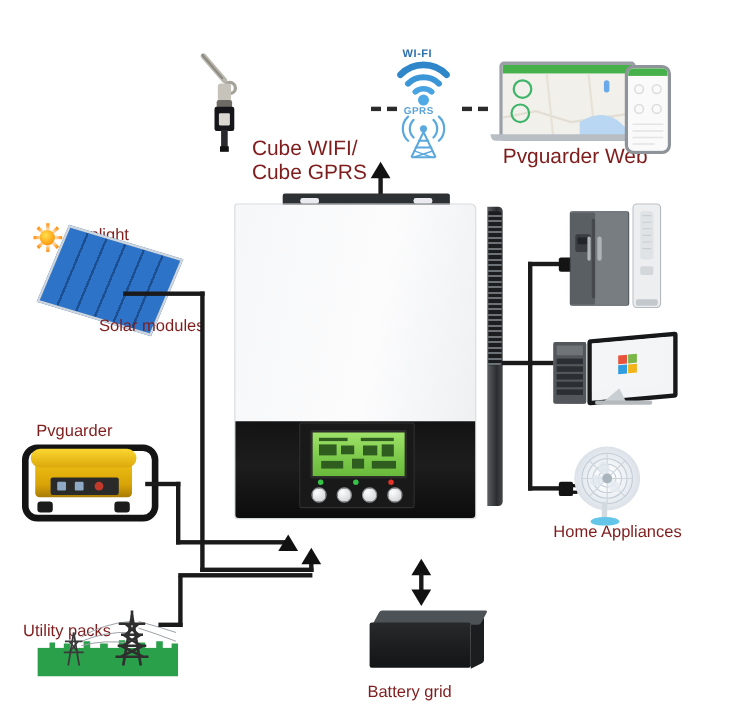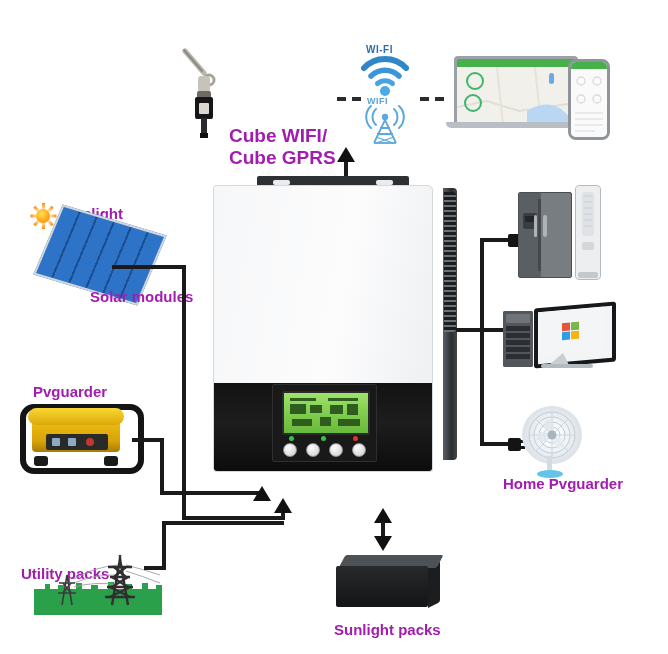--- a/index.html
+++ b/index.html
@@ -1,19 +1,19 @@
 <!DOCTYPE html>
 <html><head>
 <meta charset="utf-8">
 <title>Solar Inverter System Diagram</title>
 <style>
   html,body{margin:0;padding:0;background:#ffffff;}
   body{font-family:"Liberation Sans",sans-serif;}
   #stage{position:relative;width:668px;height:654px;background:#fff;overflow:hidden;}
-  .lbl{position:absolute;color:#a21caf;white-space:pre;line-height:1.18;font-weight:bold;}
+  .lbl{position:absolute;color:#7f1d1d;white-space:pre;line-height:1.18;}
   .wire{position:absolute;background:#1a1a1a;}
   .dash{position:absolute;height:4px;background:repeating-linear-gradient(to right,#2b2b2b 0 9px,transparent 9px 15px);}
   
   #inverter{position:absolute;left:213px;top:176px;width:232px;height:296px;}
   .inv-bracket{position:absolute;left:44px;top:0;width:152px;height:13px;background:#2e3134;border-radius:2px;}
   .inv-bracket:after,.inv-bracket:before{content:"";position:absolute;top:4px;width:17px;height:5px;background:#e9ebee;border-radius:2px;}
   .inv-bracket:before{left:16px;}.inv-bracket:after{right:16px;}
   .inv-body{position:absolute;left:0;top:9px;width:218px;height:285px;background:linear-gradient(100deg,#f6f7f8 0%,#fcfcfd 55%,#eceef0 100%);border:1px solid #d6d9dc;border-radius:3px 5px 3px 3px;}
   .inv-black{position:absolute;left:0;bottom:0;width:100%;height:88px;background:linear-gradient(180deg,#131313 0%,#1d1d1d 45%,#0c0c0c 100%);border-radius:0 0 3px 3px;}
   .inv-side{position:absolute;right:-12px;top:12px;width:14px;height:272px;background:linear-gradient(90deg,#5b5f63,#2b2e31 60%,#45484b);border-radius:0 4px 4px 0;}
@@ -112,41 +112,42 @@
 
   <div id="wifi">
     <svg width="48" height="42" viewBox="0 0 48 42">
       <path d="M3 13 A29 29 0 0 1 45 13" fill="none" stroke="#2f86c9" stroke-width="6" stroke-linecap="round"></path>
       <path d="M10 21 A20 20 0 0 1 38 21" fill="none" stroke="#3b96d8" stroke-width="5.5" stroke-linecap="round"></path>
       <path d="M16.5 28.5 A11.5 11.5 0 0 1 31.5 28.5" fill="none" stroke="#47a3e2" stroke-width="5" stroke-linecap="round"></path>
       <circle cx="24" cy="36" r="5" fill="#4fa9e6"></circle>
     </svg>
   </div>
 
-  <div class="lbl" style="left:367px;top:96px;font-size:9px;font-weight:bold;color:#5aa3d8;letter-spacing:.5px;">WIFI</div>
+  <div class="lbl" style="left:367px;top:96px;font-size:9px;font-weight:bold;color:#5aa3d8;letter-spacing:.5px;">GPRS</div>
 
   <div id="gprs">
     <svg width="46" height="42" viewBox="0 0 46 42">
       <g fill="none" stroke="#5aa8dd" stroke-width="2" stroke-linecap="round">
         <path d="M14 6 A11 11 0 0 0 14 22"></path>
         <path d="M9 3 A15 15 0 0 0 9 25"></path>
         <path d="M32 6 A11 11 0 0 1 32 22"></path>
         <path d="M37 3 A15 15 0 0 1 37 25"></path>
       </g>
       <circle cx="23" cy="14" r="3.2" fill="#5aa8dd"></circle>
       <path d="M23 17 L12 40 M23 17 L34 40 M15 31 L31 31 M18 25 L28 25" stroke="#5aa8dd" stroke-width="1.8" fill="none"></path>
       <path d="M12 40 L34 40" stroke="#5aa8dd" stroke-width="1.8"></path>
       <path d="M14 34 L31 40 M32 34 L14 40" stroke="#5aa8dd" stroke-width="1.3"></path>
     </svg>
   </div>
 
   <div class="dash" style="left:420px;top:97px;width:30px;"></div>
 
   <div class="lbl" style="left:457px;top:8px;font-size:19px;line-height:1.3;">
     <div>Pvguarder APP</div>
+    <div>Pvguarder Web</div>
   </div>
 
   <div id="devices">
     <div class="lap-screen">
       <div class="lap-top"></div>
       <div class="lap-map">
         <svg width="118" height="58" viewBox="0 0 118 58">
           <rect width="118" height="58" fill="#f2f0ea"></rect>
           <path d="M0 40 L30 34 L62 44 L118 36" stroke="#e2ded4" stroke-width="2" fill="none"></path>
           <path d="M40 0 L46 58 M78 0 L84 58" stroke="#e6e2d8" stroke-width="2" fill="none"></path>
@@ -285,21 +286,21 @@
 
   <div class="arrow-up" style="left:374px;top:508px;"></div>
   <div class="wire" style="left:381px;top:521px;width:4px;height:16px;"></div>
   <div class="arrow-dn" style="left:374px;top:536px;"></div>
 
   <div id="battery">
     <div class="bat-side"></div>
     <div class="bat-top"></div>
     <div class="bat-front"></div>
   </div>
-  <div class="lbl" style="left:334px;top:621px;font-size:15px;">Sunlight packs</div>
+  <div class="lbl" style="left:334px;top:621px;font-size:15px;">Battery grid</div>
 
   <div class="wire" style="left:456px;top:328px;width:28px;height:4px;"></div>
   <div class="wire" style="left:480px;top:238px;width:4px;height:208px;"></div>
 
   <div class="wire" style="left:480px;top:238px;width:33px;height:4px;"></div>
   <div class="plug" style="left:508px;top:234px;"></div>
 
   <div class="wire" style="left:480px;top:328px;width:33px;height:4px;"></div>
   <div class="plug" style="left:508px;top:324px;"></div>
 
@@ -379,15 +380,15 @@
         <path d="M26 25 q14 -8 4 -16 q-10 4 -4 16" fill="#e0e7ed" opacity=".8" transform="rotate(240 26 25)"></path>
         <circle cx="26" cy="25" r="4.5" fill="#aab4bd"></circle>
       </svg>
     </div>
     <svg width="28" height="22" viewBox="0 0 28 22" style="position:absolute;left:17px;top:50px;">
       <rect x="11" y="0" width="5" height="16" fill="#d3dae0"></rect>
       <ellipse cx="14" cy="18" rx="13" ry="4" fill="#63c6e8"></ellipse>
     </svg>
   </div>
 
-  <div class="lbl" style="left:503px;top:475px;font-size:15px;">Home Pvguarder</div>
+  <div class="lbl" style="left:503px;top:475px;font-size:15px;">Home Appliances</div>
 
 </div>
 
 </body></html>

